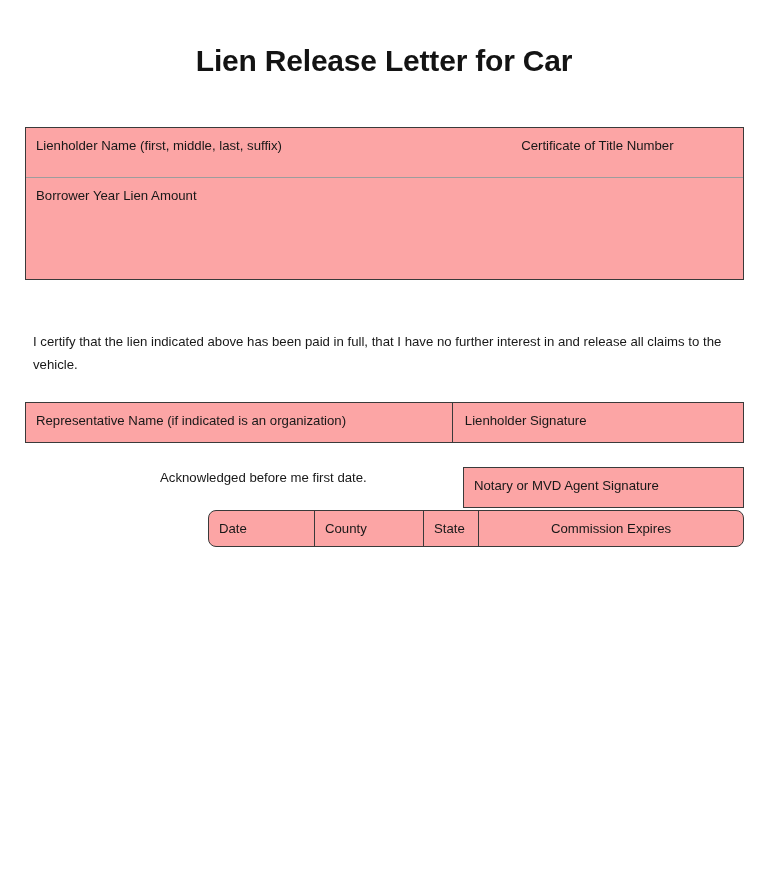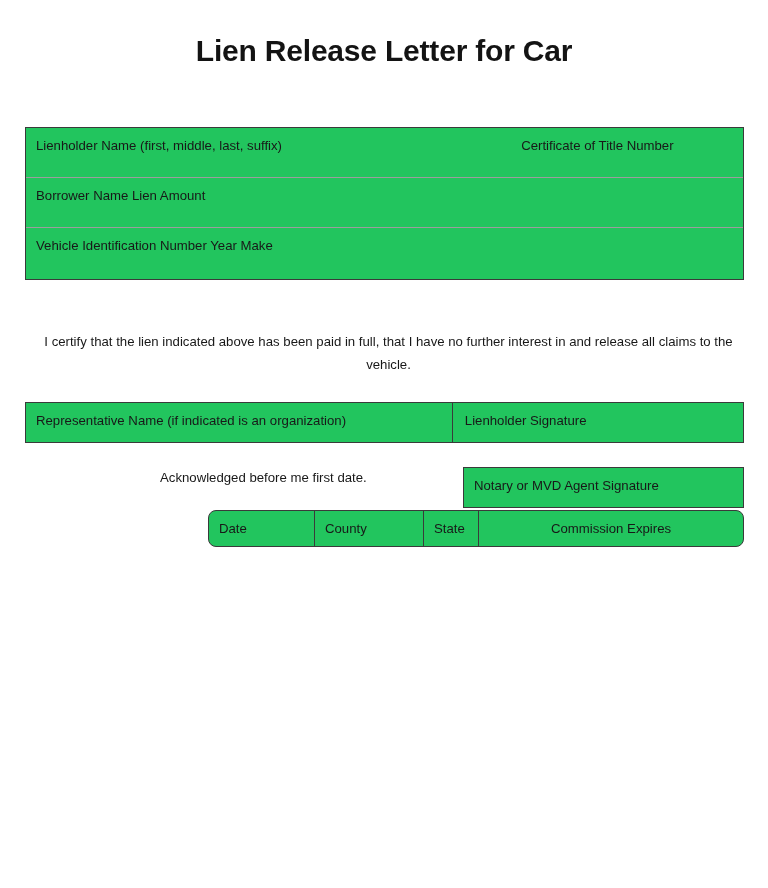--- a/index.html
+++ b/index.html
@@ -19,36 +19,36 @@
   .page {
     position: relative;
     width: 768px;
     height: 888px;
   }
 
   
   .doc-title {
     position: absolute;
     left: 0;
-    top: 30px;
+    top: 40px;
     width: 768px;
     text-align: center;
     font-size: 30px;
     font-weight: bold;
     letter-spacing: -0.2px;
     color: #131313;
     line-height: 42px;
   }
 
   
   .tbl {
     position: absolute;
     border: 1px solid #3a3a3a;
     box-sizing: border-box;
-    background: #22c55e;
+    background: #fca5a5;
   }
   .row {
     display: flex;
     box-sizing: border-box;
     position: relative;
   }
   .row + .row {
     border-top: 1px solid #9d9d9d;
   }
   .cell {
@@ -80,21 +80,21 @@
 
   
   #certification-paragraph {
     position: absolute;
     left: 33px;
     top: 330px;
     width: 711px;
     font-size: 13.2px;
     line-height: 23px;
     color: #181818;
-    text-align: center;
+    text-align: left;
   }
 
   
   #table-signature {
     left: 25px;
     top: 402px;
     width: 719px;
     height: 41px;
   }
   #table-signature .row-a { height: 39px; }
@@ -144,26 +144,23 @@
   <div class="doc-title">Lien Release Letter for Car</div>
 
   <div class="tbl" id="table-lien-info">
 
     <div class="row row-a">
       <div class="cell c-left">Lienholder Name (first, middle, last, suffix)</div>
       <div class="cell c-right rt">Certificate of Title Number</div>
     </div>
 
     <div class="row row-b">
-      <div class="cell c-full">Borrower Name Lien Amount</div>
+      <div class="cell c-full">Borrower Year Lien Amount</div>
     </div>
 
-    <div class="row row-c">
-      <div class="cell c-full">Vehicle Identification Number Year Make</div>
-    </div>
 
   </div>
 
   <div id="certification-paragraph">I certify that the lien indicated above has been paid in full, that I have no further interest in and release all claims to the vehicle.</div>
 
   <div class="tbl" id="table-signature">
     <div class="row row-a">
       <div class="cell c-left">Representative Name (if indicated is an organization)</div>
       <div class="cell c-right vdiv">Lienholder Signature</div>
     </div>

